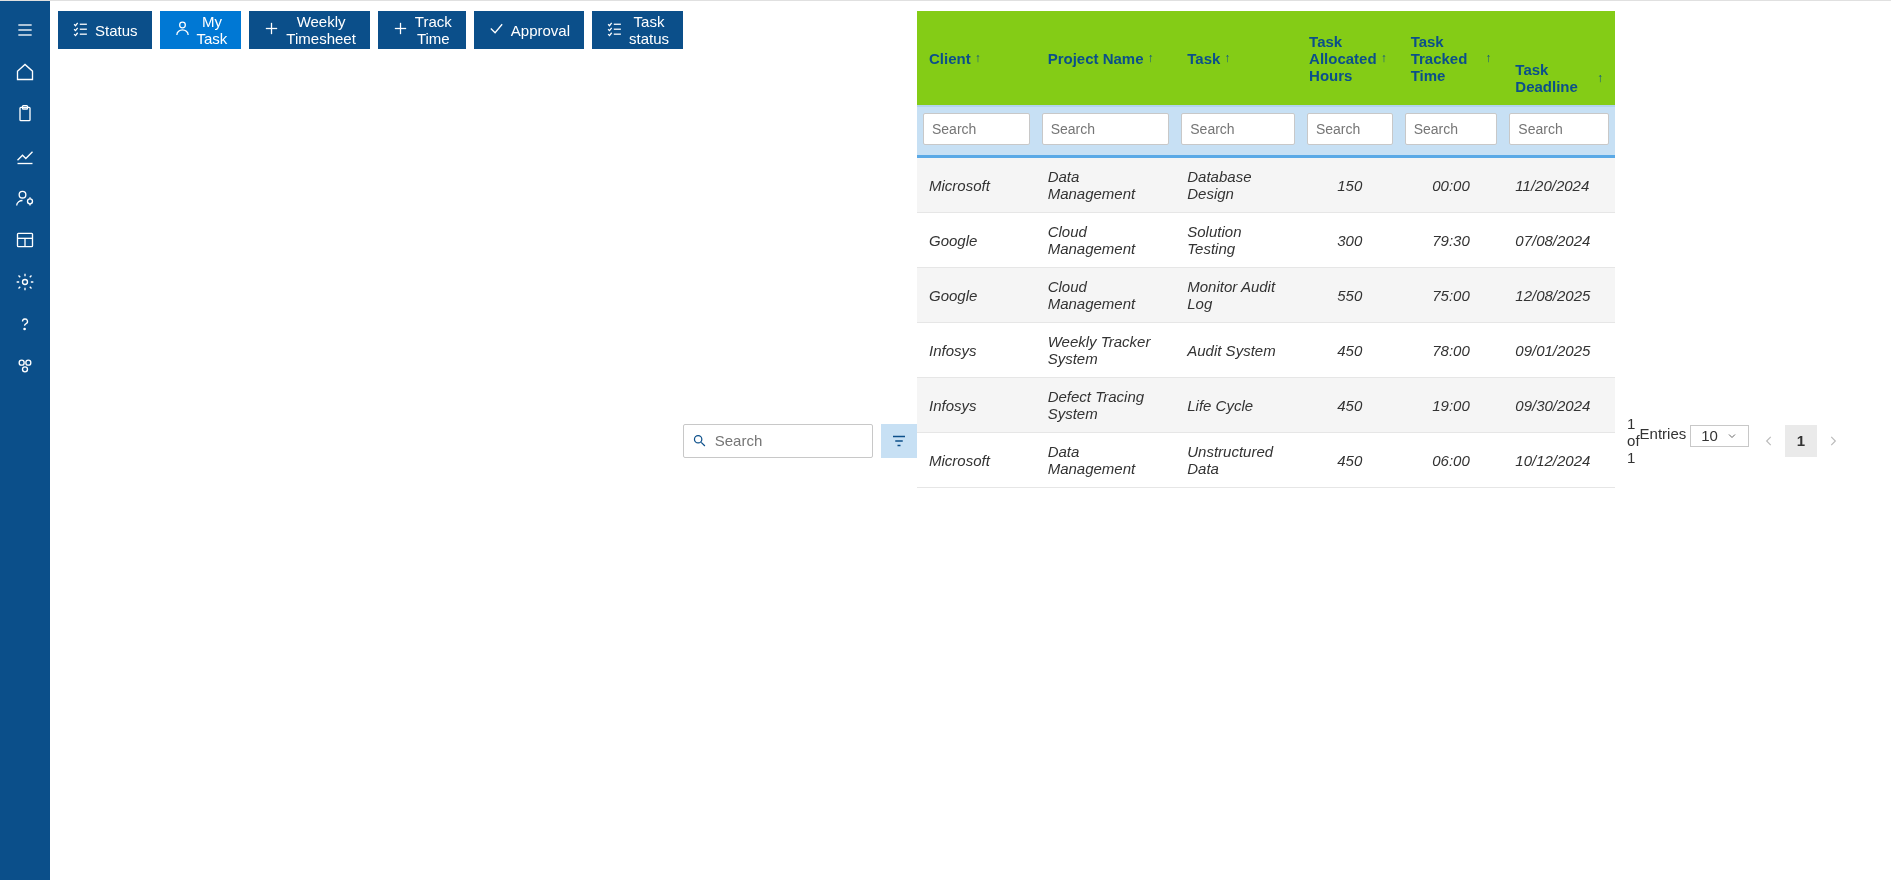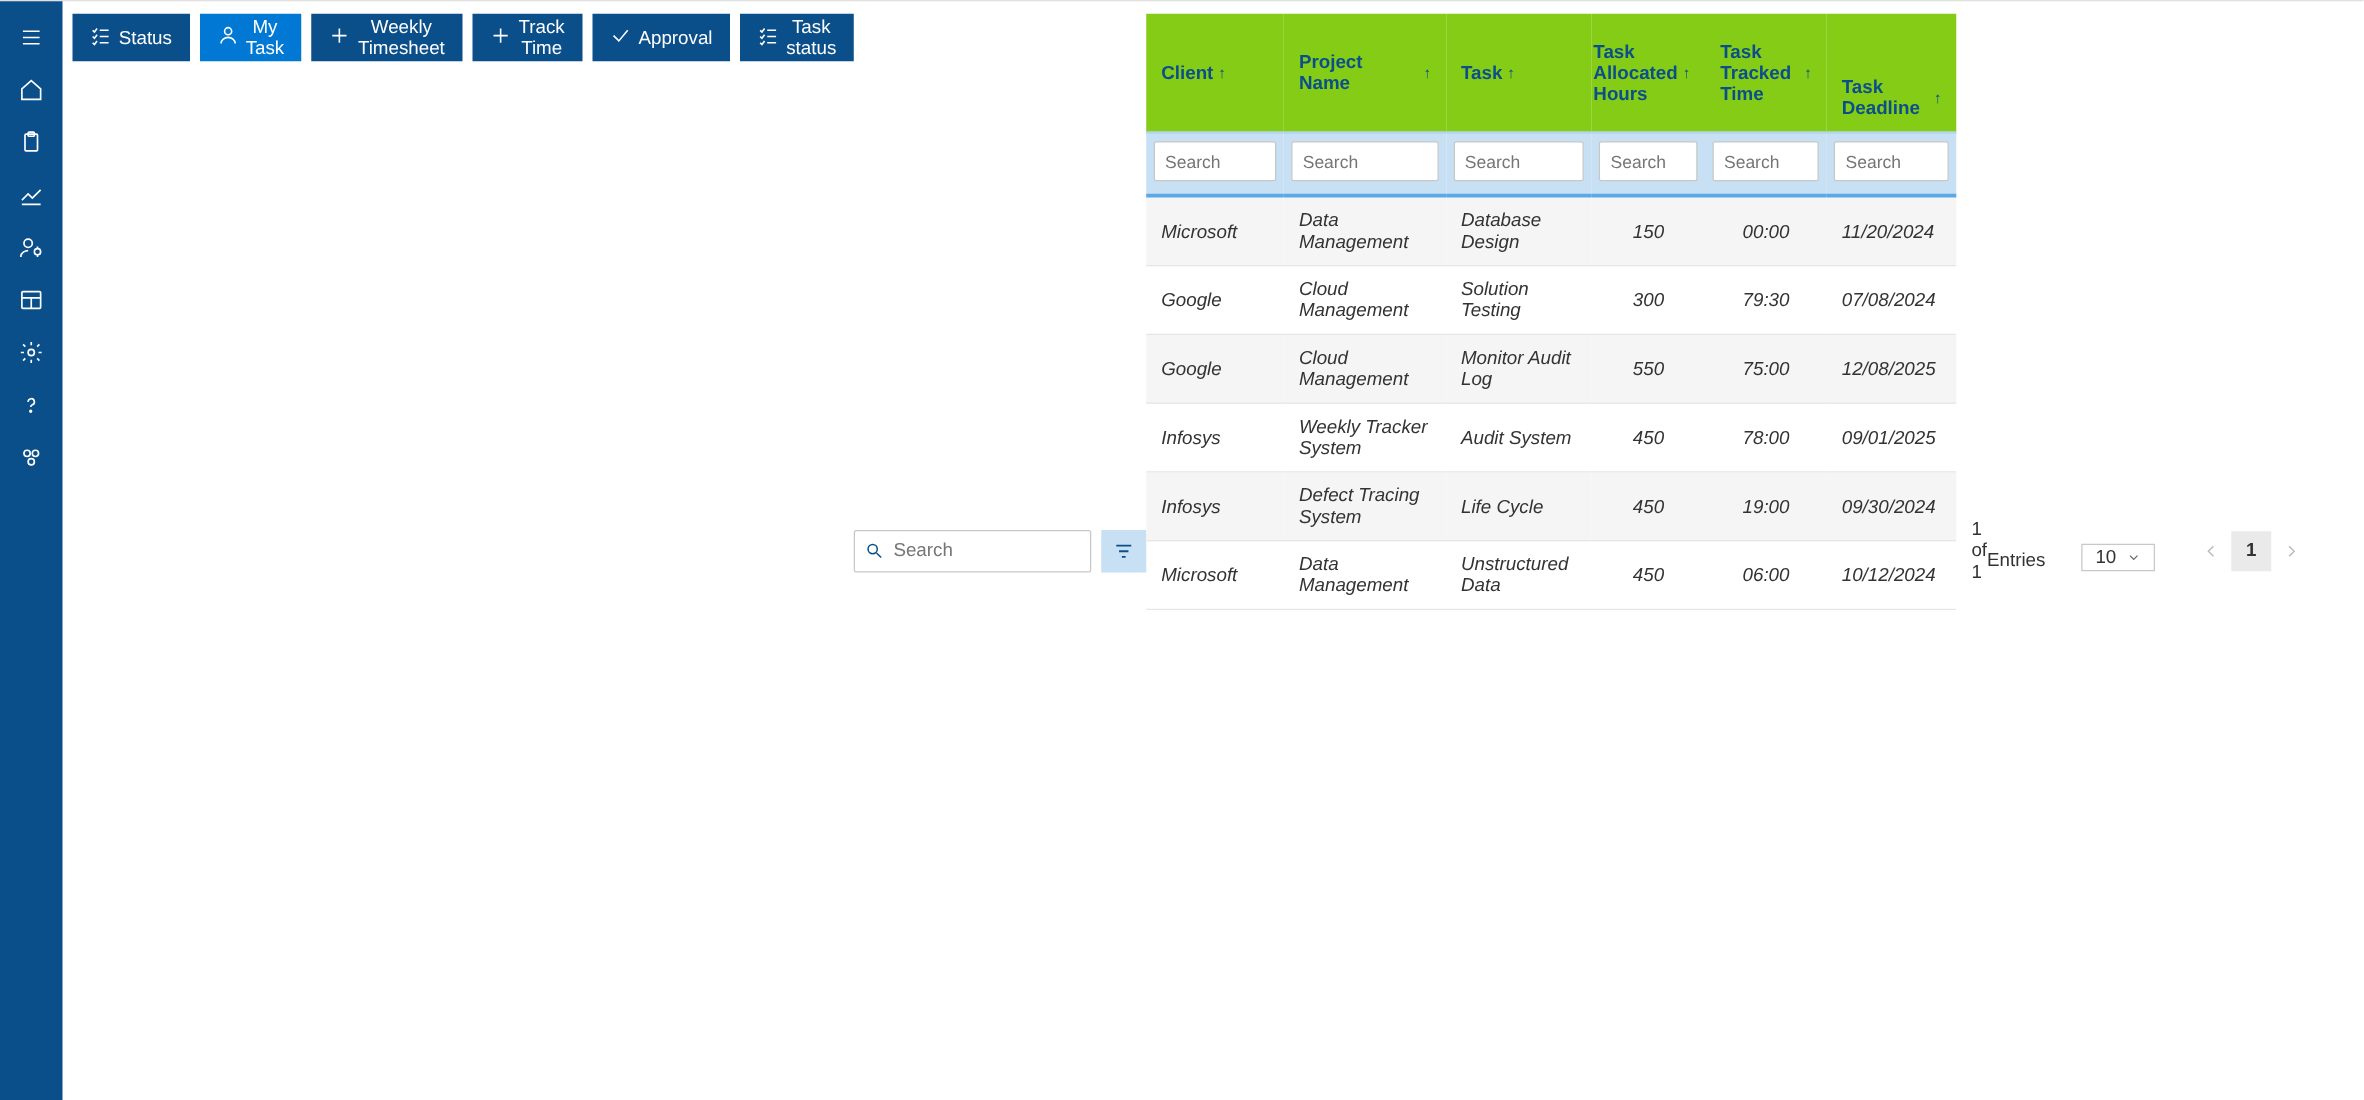--- a/index.html
+++ b/index.html
@@ -40,21 +40,21 @@
 thead tr.filter-row th { background: #c7e0f4; padding: 6px 6px 10px 6px; border-bottom: 3px solid #5aa9e6; }
 thead tr.filter-row input { width: 100%; height: 32px; border: 1px solid #c8c8c8; border-radius: 2px; padding: 0 8px; font-size: 14px; color: #555; outline: none; }
 tbody td { padding: 10px 12px; font-size: 15px; border-bottom: 1px solid #e6e6e6; font-style: italic; }
 tbody tr:nth-child(odd) td { background: #f5f5f5; }
 tbody td.num { text-align: center; }
 tbody td.time { text-align: center; }
 tbody td.deadline { text-align: right; padding-right: 28px; }
 
 
 .footer { display: flex; align-items: center; justify-content: space-between; padding: 20px 12px; font-size: 15px; }
-.pager { display: flex; align-items: flex-end; gap: 29px; }
+.pager { display: flex; align-items: flex-start; gap: 4px; }
 .entries-select { display: inline-flex; align-items: center; gap: 8px; border: 1px solid #c8c8c8; height: 22px; padding: 0 10px; cursor: pointer; }
 .entries-select svg { width: 12px; height: 12px; stroke: #666; fill: none; stroke-width: 2; }
 .page-nav { display: flex; align-items: center; gap: 0; }
 .page-btn { width: 32px; height: 32px; border: none; background: transparent; display: flex; align-items: center; justify-content: center; cursor: pointer; color: #666; font-size: 15px; }
 .page-btn.current { background: #eaeaea; font-weight: 600; color: #333; }
 .page-btn[disabled] { color: #bbb; cursor: default; }
 .page-btn svg { width: 14px; height: 14px; stroke: currentColor; fill: none; stroke-width: 2; }
 
 
 col.c-client { width: 17%; }

